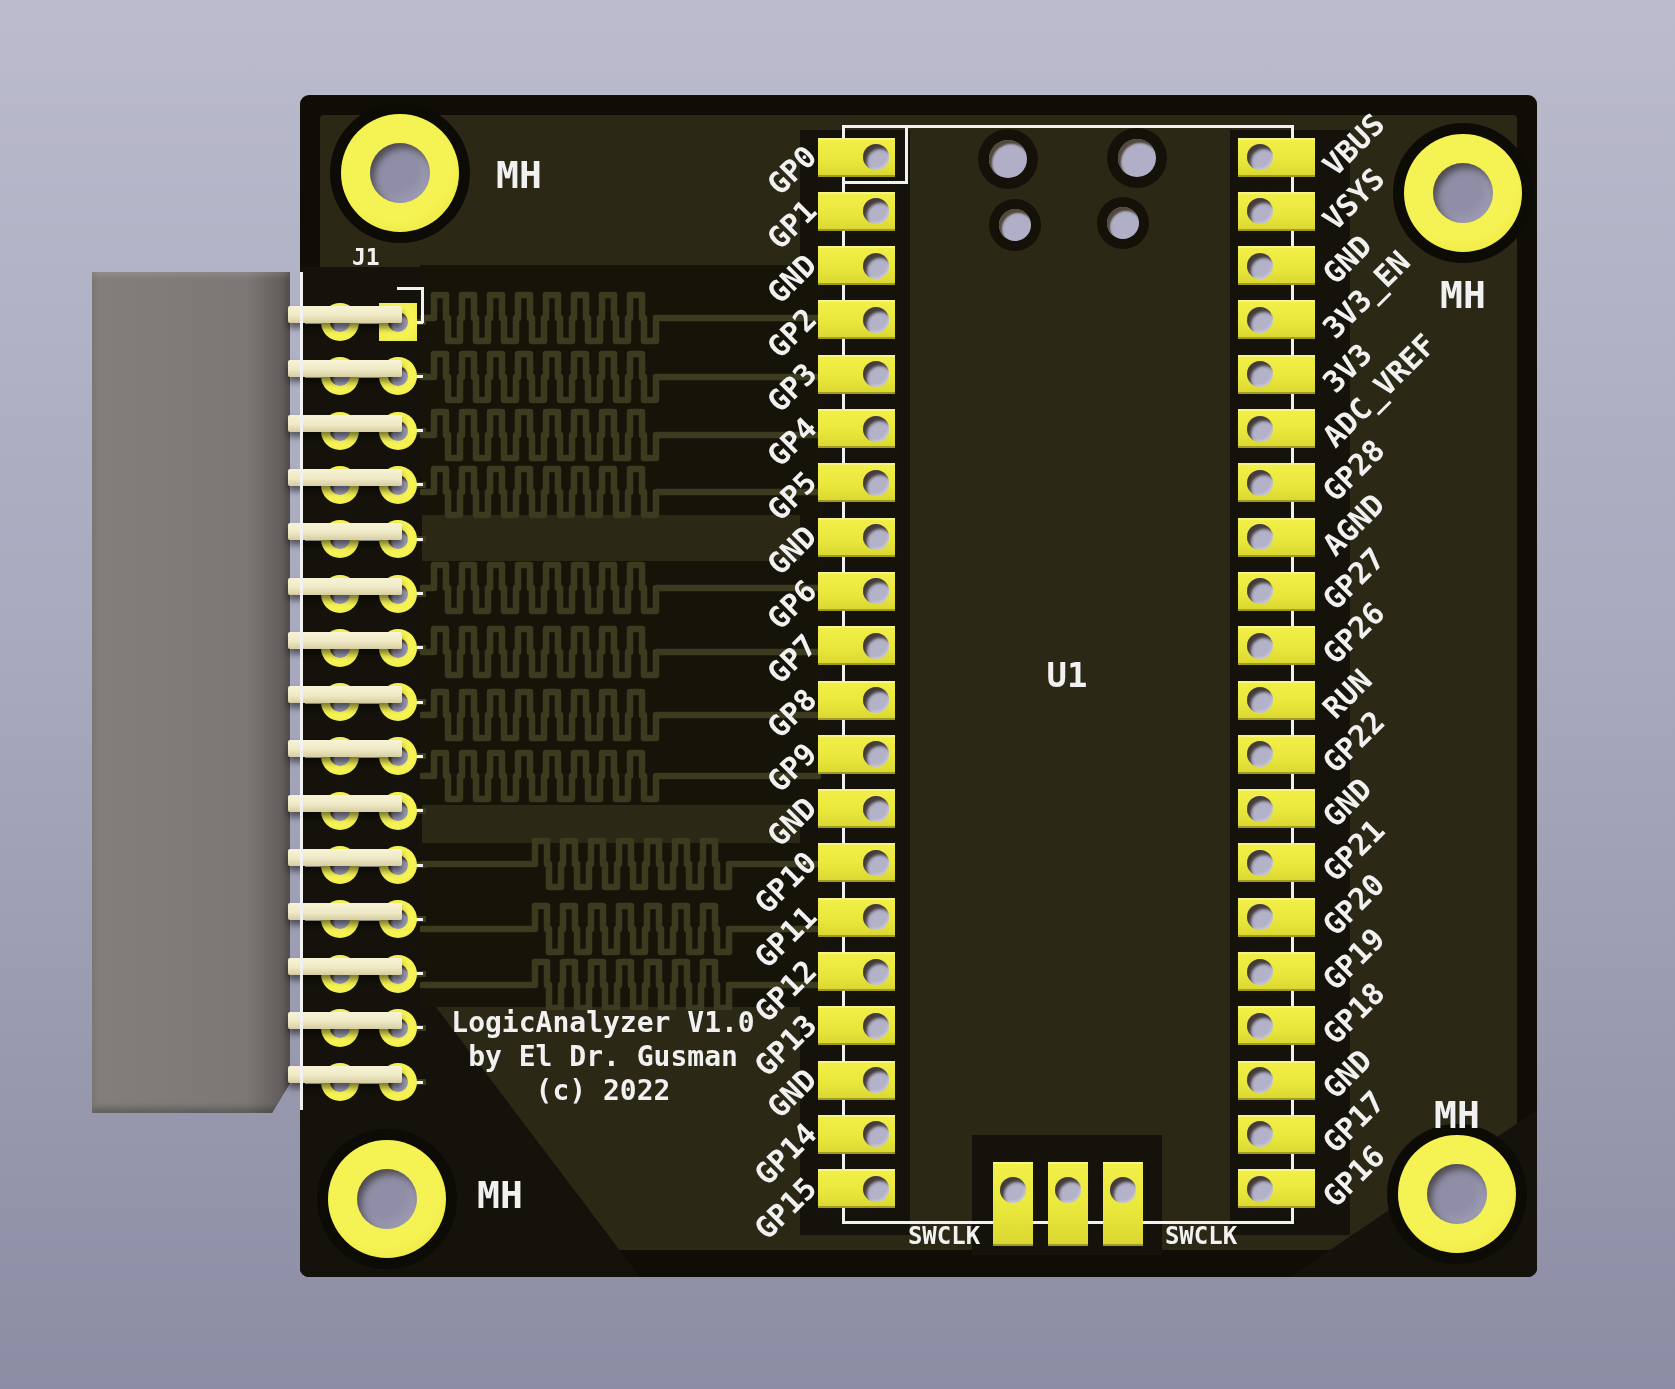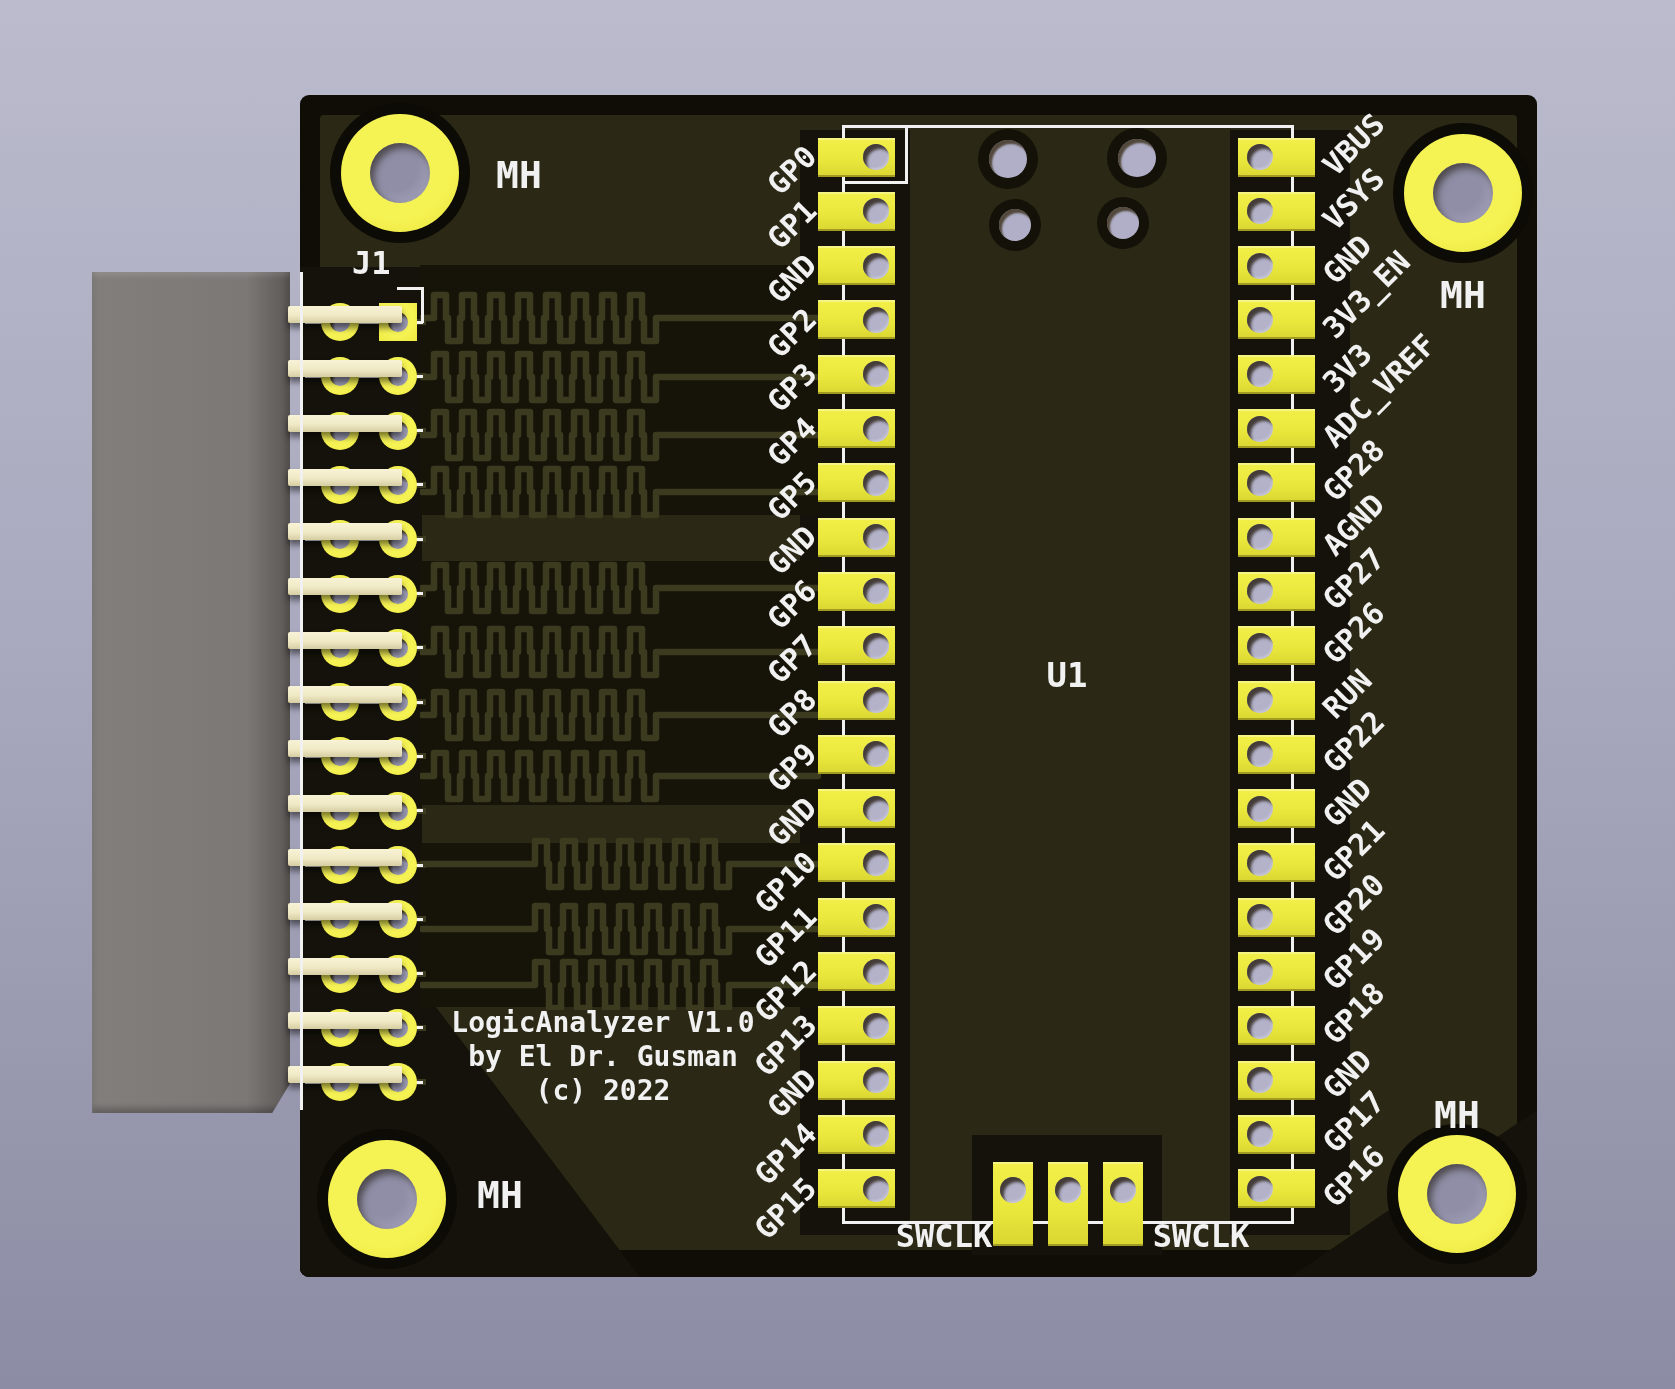--- a/index.html
+++ b/index.html
@@ -10,24 +10,24 @@
   }
   
   #board{position:absolute;left:300px;top:95px;width:1237px;height:1182px;
     background:#0f0d06;border-radius:9px;overflow:hidden;z-index:1;}
   #copper{position:absolute;left:20px;top:20px;width:1197px;height:1135px;
     background:#2b2915;border-radius:4px;}
   .zone{position:absolute;background:#14120a;}
   
   .sline{position:absolute;background:#f1f1f1;z-index:3;}
   .stext{position:absolute;color:#f1f1f1;z-index:6;white-space:nowrap;font-weight:700;}
-  .ref{font-size:32px;}
+  .ref{font-size:23px;}
   .mh-text{font-size:38px;}
   .u1-text{font-size:34px;transform:translate(-50%,-50%);}
-  .swd-text{font-size:32px;transform:translate(-50%,-50%);}
+  .swd-text{font-size:24px;transform:translate(-50%,-50%);}
   #title-block{position:absolute;left:123px;top:911px;width:360px;text-align:center;
     color:#f1f1f1;font-size:28px;line-height:34px;font-weight:700;z-index:3;white-space:nowrap;}
   .pin-label{position:absolute;left:0;top:0;color:#f1f1f1;font-size:30px;font-weight:700;
     white-space:nowrap;z-index:6;transform-origin:0 0;}
   
   .pad{position:absolute;background:linear-gradient(180deg,#f2ef49 0%,#eae73c 55%,#d9d632 100%);
     z-index:4;box-shadow:inset 0 2px 0 rgba(255,255,240,.35),inset 0 -2px 0 rgba(90,85,10,.45);}
   .hole{position:absolute;border-radius:50%;
     background:radial-gradient(circle at 62% 66%,#b3b2c9 0 52%,#9a99b3 78%,#8a89a3 100%);
     box-shadow:inset 4px 5px 3px rgba(35,26,12,.75),inset -1px -2px 2px rgba(255,255,255,.25);}

